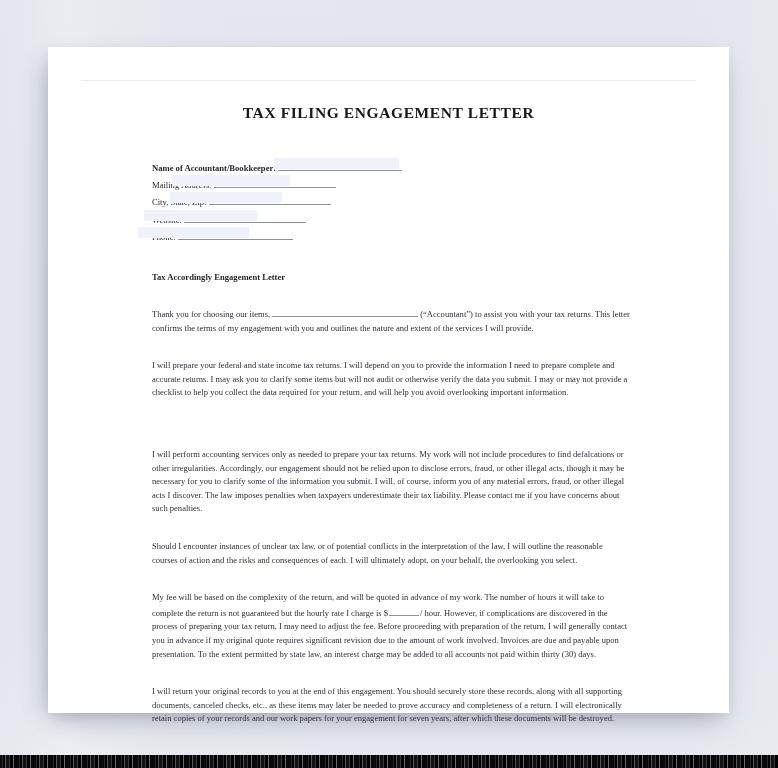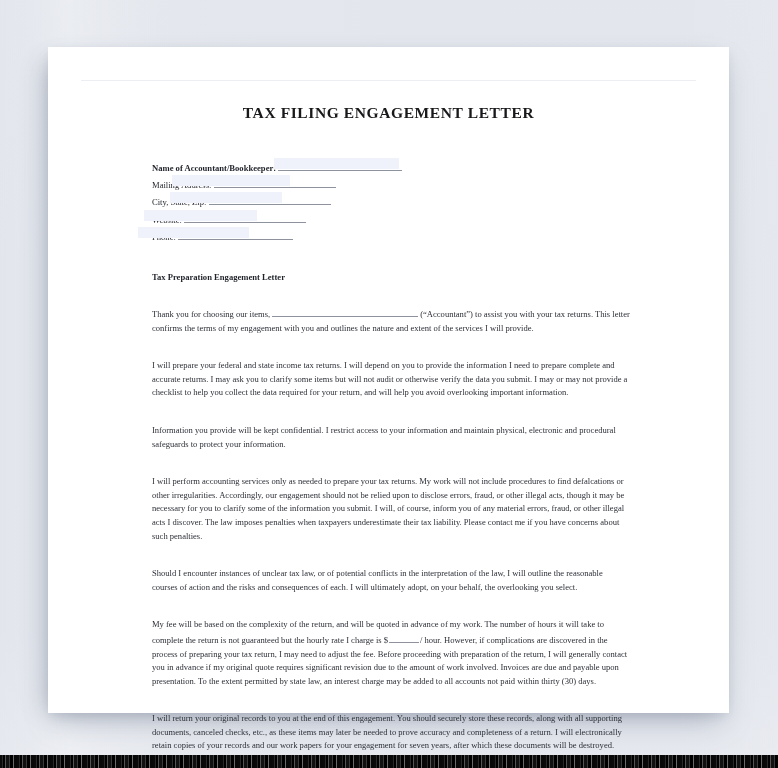--- a/index.html
+++ b/index.html
@@ -234,33 +234,32 @@
 
         <div class="info-row">
           <span class="hl" style="left:-14px; top:-1px; width:111px; height:11px;"></span>
           <span class="lbl">Phone:</span>
           <span class="fill" style="width:115px;"></span>
         </div>
       </div>
 
       <div class="gap-lg"></div>
 
-      <div class="subhead">Tax Preparation Engagement Letter</div>
+      <div class="subhead">Tax Accordingly Engagement Letter</div>
 
       <div class="gap-md"></div>
 
       <p class="para"><span>Thank you for choosing our items,</span><span class="inline-fill" style="width:146px; margin:0 2px;"><span class="hl2"></span></span><span>(“Accountant”) to assist you with your tax returns.  This letter confirms the terms of my engagement with you and outlines the nature and extent of the services I will provide.</span></p>
 
       <div class="gap-md"></div>
 
       <p class="para">I will prepare your federal and state income tax returns.  I will depend on you to provide the information I need to prepare complete and accurate returns.  I may ask you to clarify some items but will not audit or otherwise verify the data you submit.  I may or may not provide a checklist to help you collect the data required for your return, and will help you avoid overlooking important information.</p>
 
       <div class="gap-md"></div>
 
-      <p class="para">Information you provide will be kept confidential.  I restrict access to your information and maintain physical, electronic and procedural safeguards to protect your information.</p>
 
       <div class="gap-md"></div>
 
       <p class="para">I will perform accounting services only as needed to prepare your tax returns. My work will not include procedures to find defalcations or other irregularities.  Accordingly, our engagement should not be relied upon to disclose errors, fraud, or other illegal acts, though it may be necessary for you to clarify some of the information you submit.  I will, of course, inform you of any material errors, fraud, or other illegal acts I discover.  The law imposes penalties when taxpayers underestimate their tax liability.  Please contact me if you have concerns about such penalties.</p>
 
       <div class="gap-md"></div>
 
       <p class="para">Should I encounter instances of unclear tax law, or of potential conflicts in the interpretation of the law, I will outline the reasonable courses of action and the risks and consequences of each. I will ultimately adopt, on your behalf, the overlooking you select.</p>
 
       <div class="gap-md"></div>

